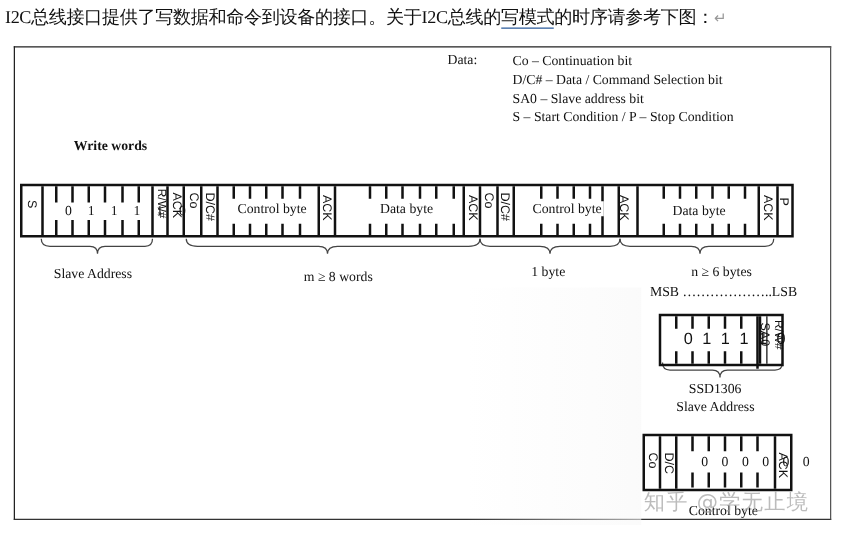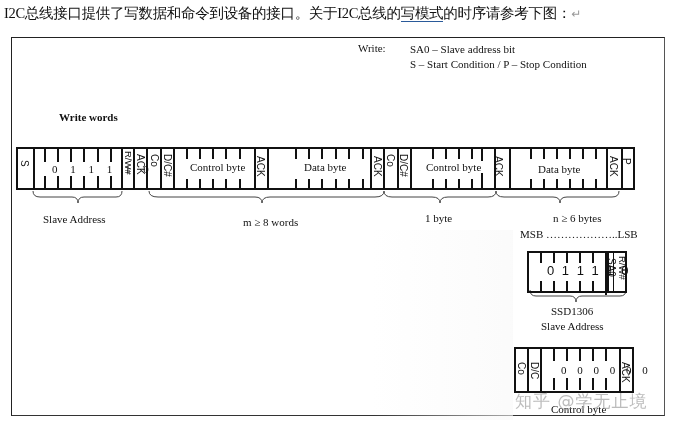--- a/index.html
+++ b/index.html
@@ -26,22 +26,24 @@
 </head>
 <body>
 
 <div class="heading">
   <span>I2C总线接口提供了写数据和命令到设备的接口。关于I2C总线的</span><span class="ul">写模式</span><span>的时序请参考下图：</span><span class="ret">↵</span>
 </div>
 
 <div class="frame"></div>
 <div class="fade"></div>
 
-<div class="note-label">Write:</div>
+<div class="note-label">Data:</div>
 <div class="note-list">
+  <div>Co – Continuation bit</div>
+  <div>D/C# – Data / Command Selection bit</div>
   <div>SA0 – Slave address bit</div>
   <div>S – Start Condition / P – Stop Condition</div>
 </div>
 
 <div class="wm-title">Write words</div>
 
 <div class="row" style="left:16px;width:619px;">
 
   <div class="cell" style="left:15px;width:0;"></div>
 

